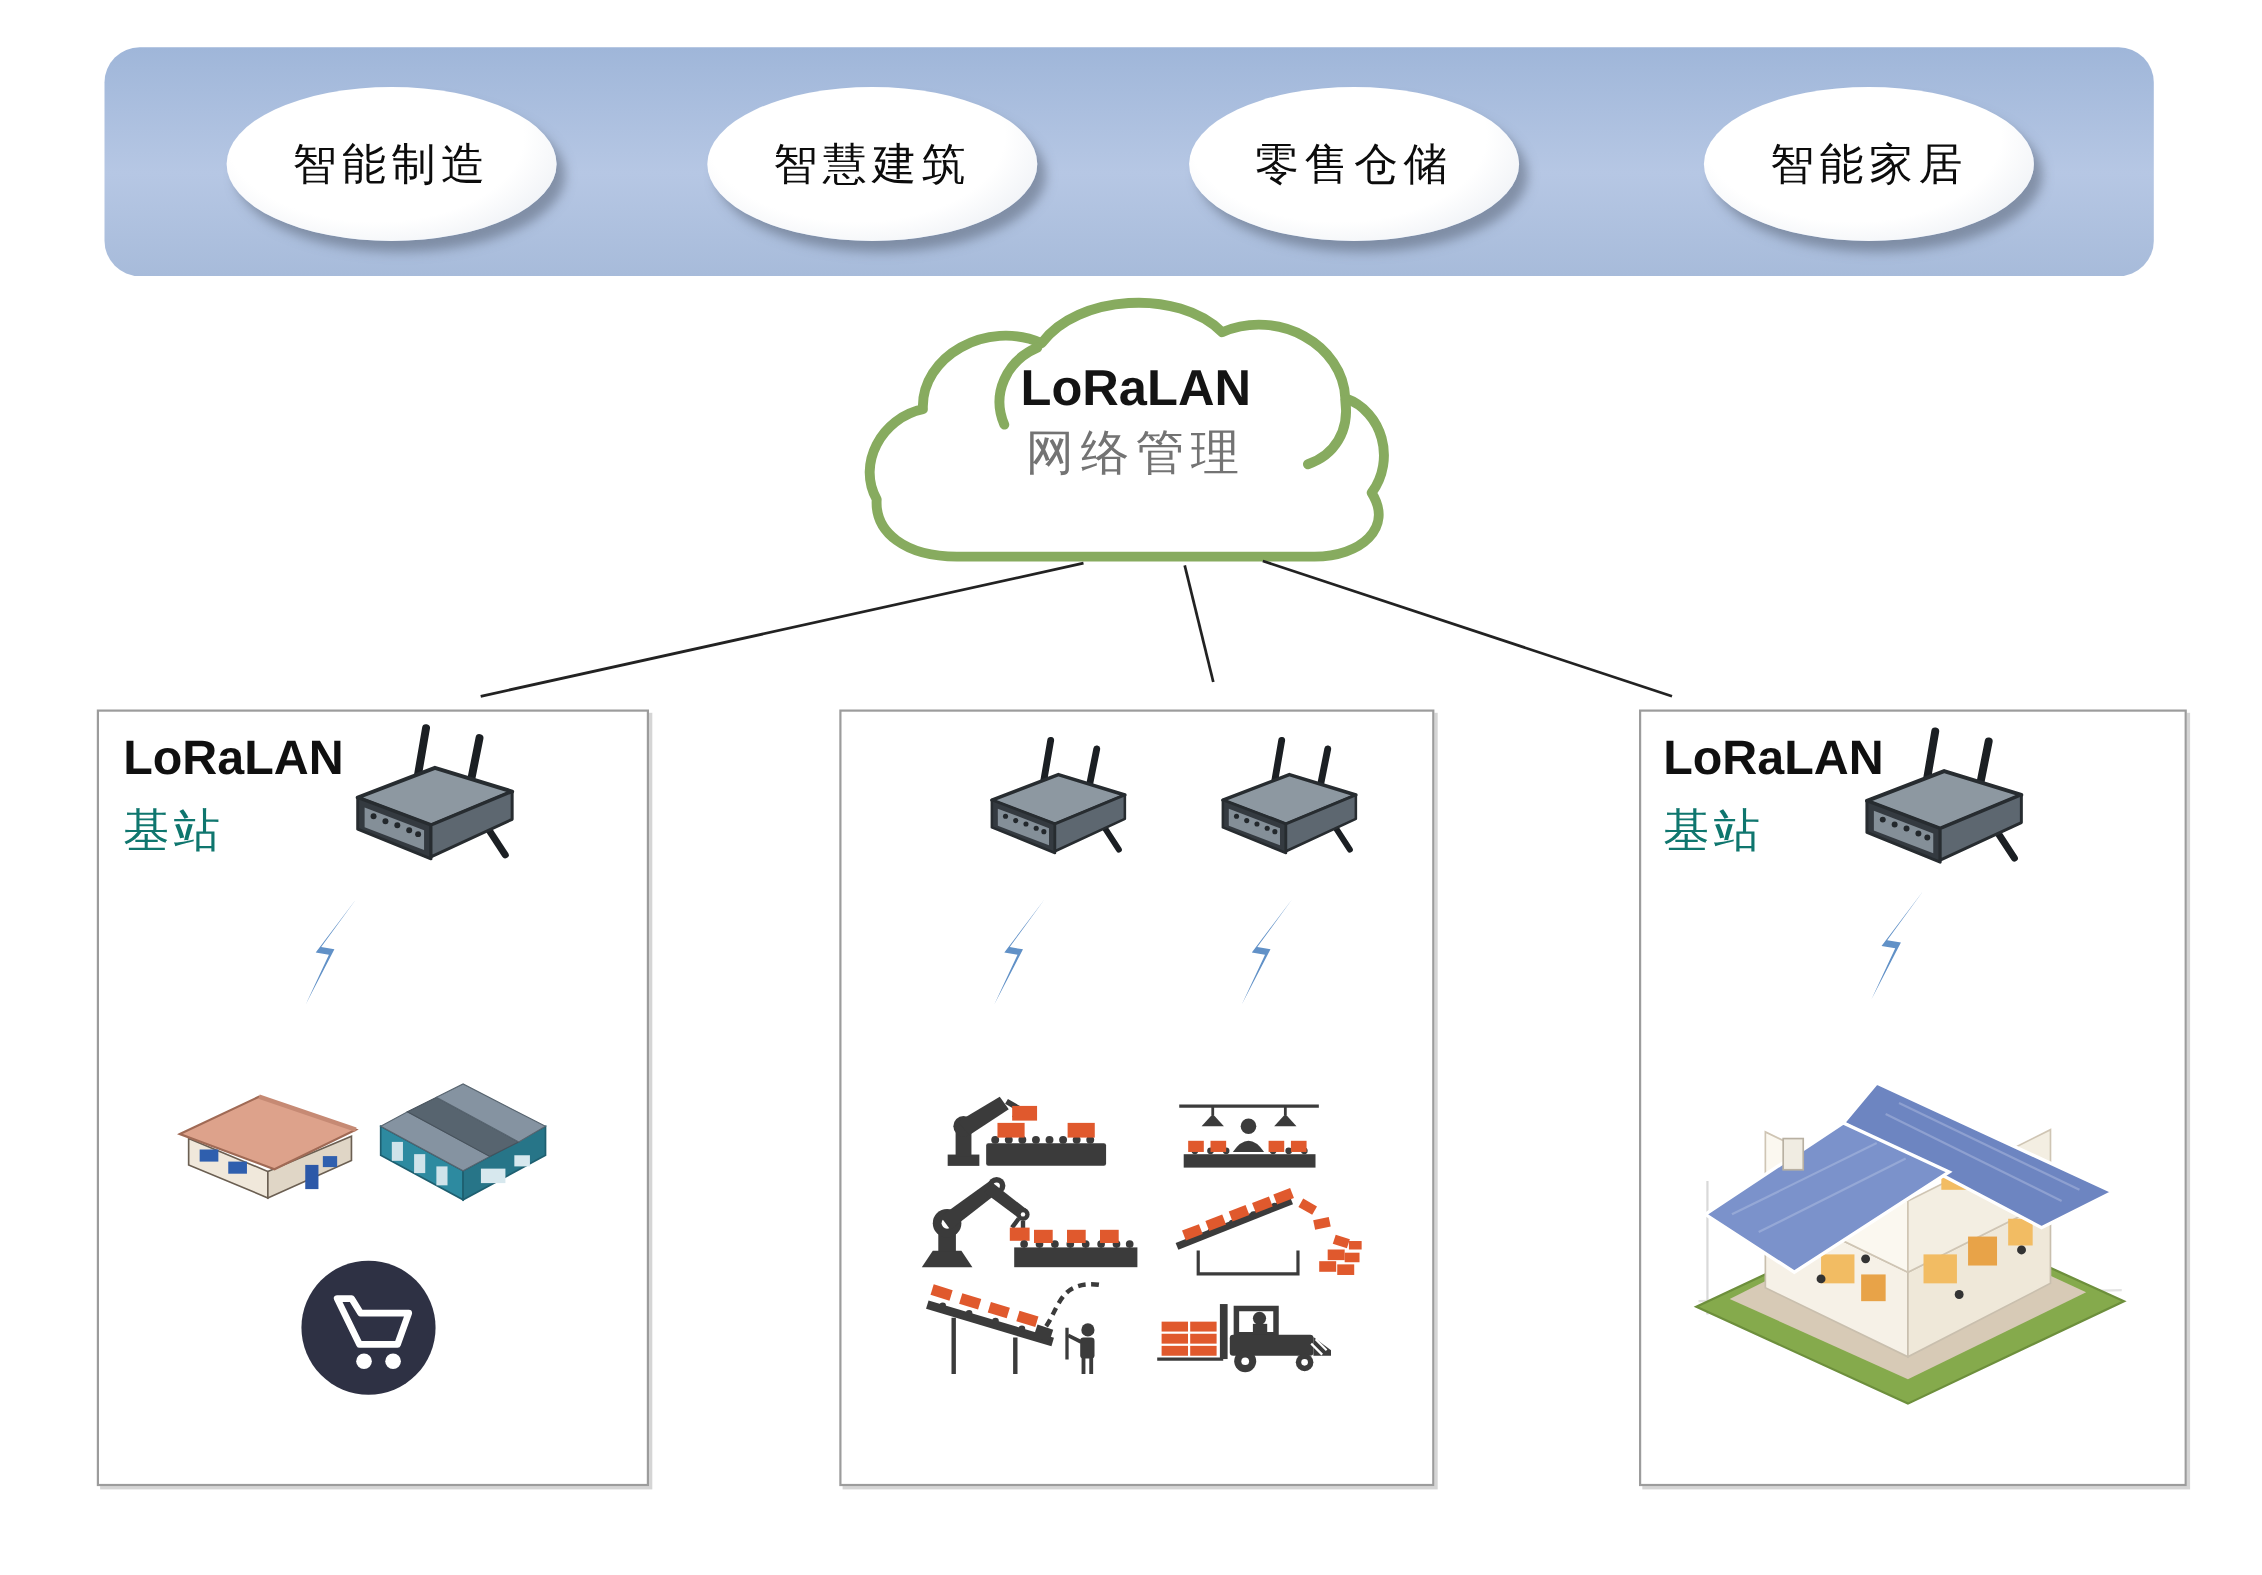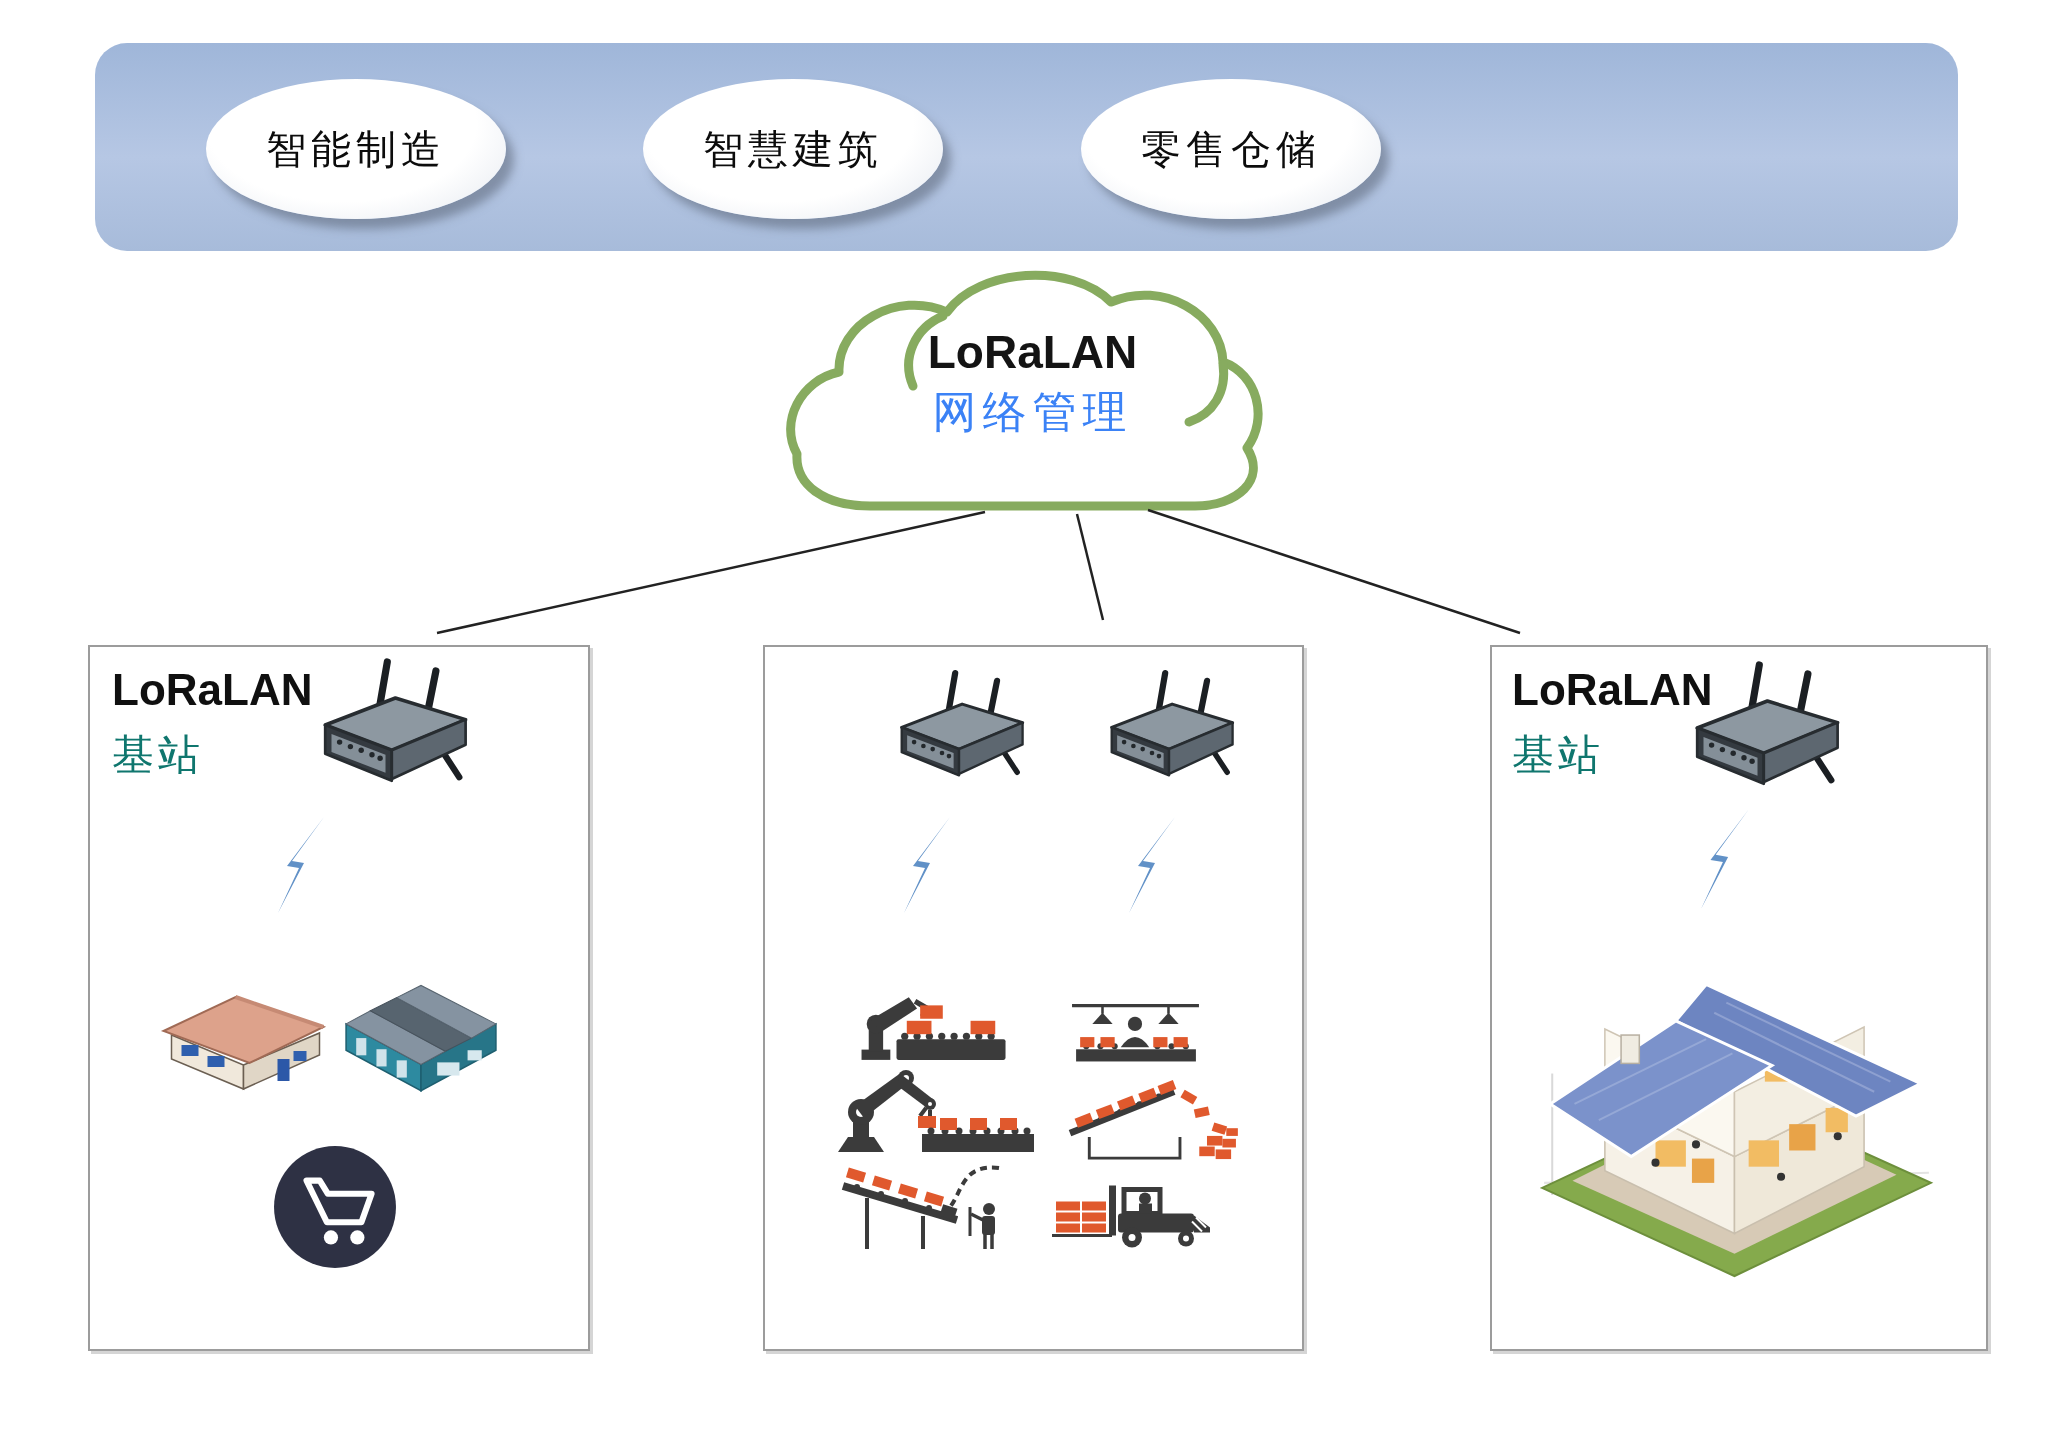--- a/index.html
+++ b/index.html
@@ -18,21 +18,21 @@
     box-shadow:8px 10px 10px rgba(90,100,118,0.55);
     display:flex;align-items:center;justify-content:center;
   }
   .ellipse span{font-size:40px;letter-spacing:5px;color:#0c0c0c;}
   
   .cloud-wrap{position:absolute;left:775px;top:262px;width:500px;height:265px;}
   .cloud-text{
     position:absolute;left:900px;top:326px;width:265px;text-align:center;line-height:1.15;
   }
   .cloud-text .l1{display:block;font-size:46px;font-weight:bold;color:#141414;}
-  .cloud-text .l2{display:block;font-size:44px;letter-spacing:6px;margin-top:8px;color:#3b82f6;}
+  .cloud-text .l2{display:block;font-size:44px;letter-spacing:6px;margin-top:8px;color:#737373;}
   
   .overlay{position:absolute;left:0;top:0;width:2056px;height:1432px;pointer-events:none;}
   
   .zone{
     position:absolute;top:645px;height:706px;background:#ffffff;
     border:2px solid #9c9c9c;box-shadow:3px 3px 0 rgba(150,150,150,0.4);
     box-sizing:border-box;
   }
   .zone-title{position:absolute;line-height:1.3;}
   .zone-title .t1{display:block;font-size:44px;font-weight:bold;color:#101010;}
@@ -46,20 +46,23 @@
 
   <div class="banner">
     <div class="ellipse" style="left:111px">
       <span>智能制造</span>
     </div>
     <div class="ellipse" style="left:986px">
       <span>零售仓储</span>
     </div>
     <div class="ellipse" style="left:548px">
       <span>智慧建筑</span>
+    </div>
+    <div class="ellipse" style="left:1454px">
+      <span>智能家居</span>
     </div>
   </div>
 
   <div class="cloud-wrap">
     <svg viewBox="0 0 500 265" width="500" height="265">
       <path d="M 95 244
                C 48 244 20 222 22 192
                C 4 160 26 118 64 110
                C 62 62 122 28 172 50
                C 204 6 296 0 336 40

